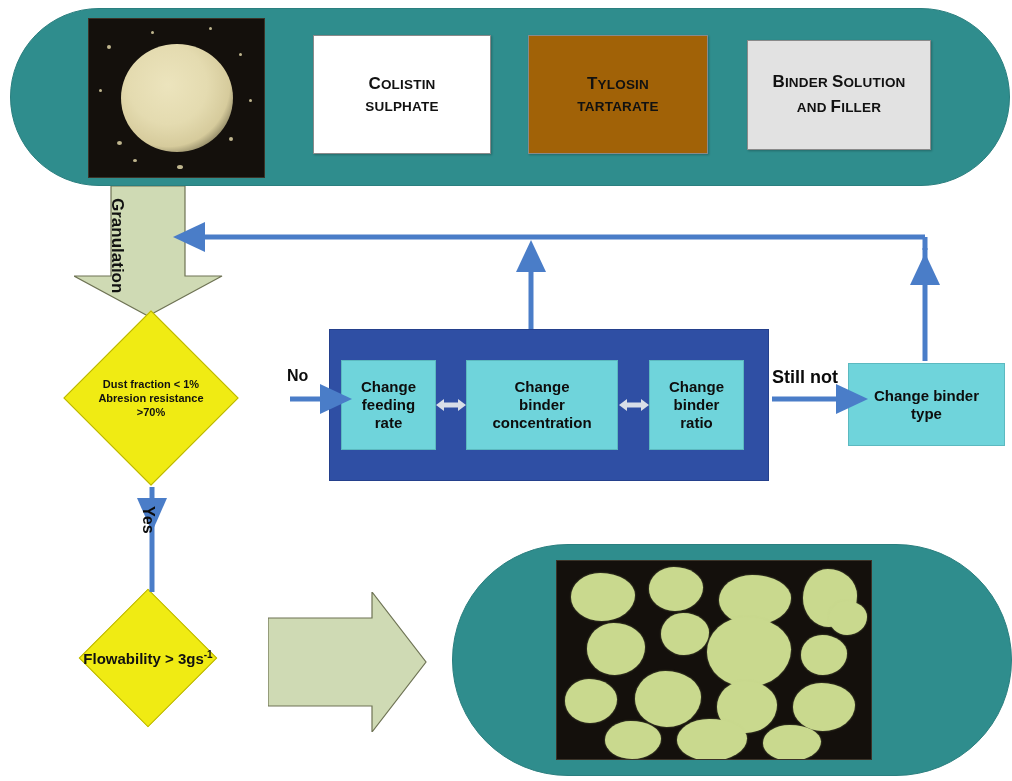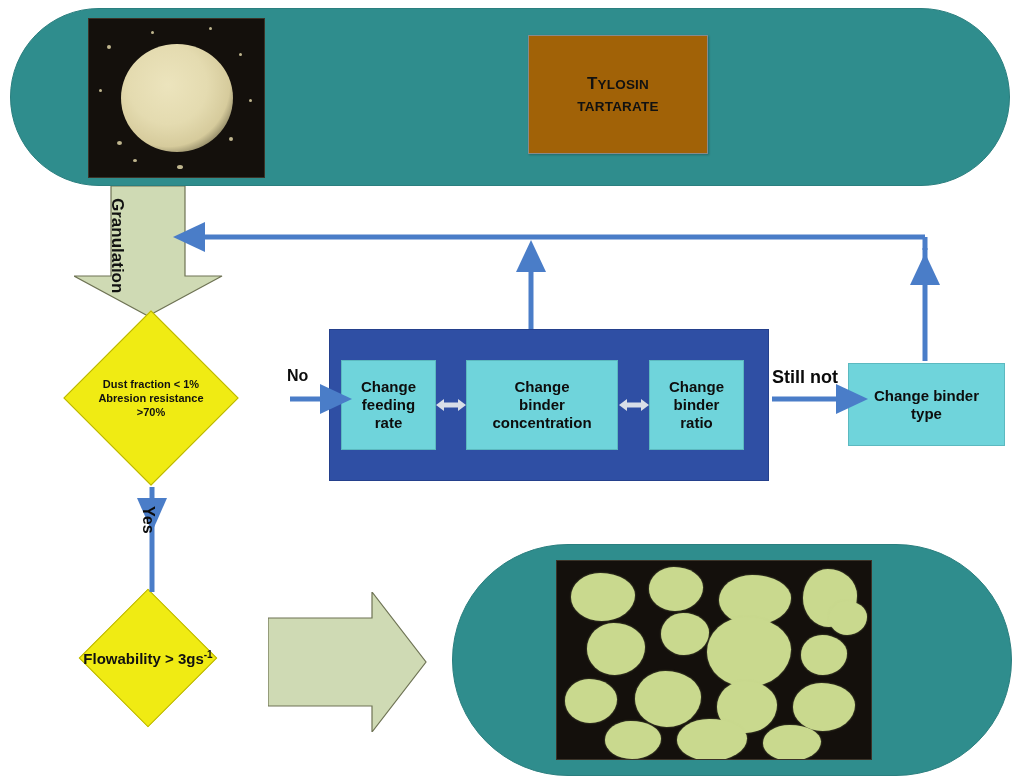--- a/index.html
+++ b/index.html
@@ -196,28 +196,40 @@
     <div class="powder-speck" style="left:28px;  top:122px; width:5px; height:4px;"></div>
     <div class="powder-speck" style="left:140px; top:118px; width:4px; height:4px;"></div>
     <div class="powder-speck" style="left:88px;  top:146px; width:6px; height:4px;"></div>
     <div class="powder-speck" style="left:62px;  top:12px;  width:3px; height:3px;"></div>
     <div class="powder-speck" style="left:120px; top:8px;   width:3px; height:3px;"></div>
     <div class="powder-speck" style="left:160px; top:80px;  width:3px; height:3px;"></div>
     <div class="powder-speck" style="left:10px;  top:70px;  width:3px; height:3px;"></div>
     <div class="powder-speck" style="left:44px;  top:140px; width:4px; height:3px;"></div>
   </div>
 
+  <div class="abs ingredient" id="box-colistin">
+    <div class="sc">
+      <span class="cap">C</span><span>OLISTIN</span><br>
+      <span>SULPHATE</span>
+    </div>
+  </div>
 
   <div class="abs ingredient" id="box-tylosin">
     <div class="sc">
       <span class="cap">T</span><span>YLOSIN</span><br>
       <span>TARTARATE</span>
     </div>
   </div>
 
+  <div class="abs ingredient" id="box-binder">
+    <div class="sc">
+      <span class="cap">B</span><span>INDER</span>&nbsp;<span class="cap">S</span><span>OLUTION</span><br>
+      <span>AND </span><span class="cap">F</span><span>ILLER</span>
+    </div>
+  </div>
 
   <div class="abs" id="granulation-arrow">
     <svg width="150" height="130" viewBox="0 0 150 130">
       <polygon points="27,0 101,0 101,90 138,90 64,130 -10,90 27,90" fill="#CFDAB4" stroke="#6e7354" stroke-width="1.2" transform="translate(10,0)"></polygon>
     </svg>
   </div>
   <div class="abs" id="granulation-label">Granulation</div>
 
   <div class="abs diamond-wrap" id="diamond1">
     <div class="dshape diamond"></div>

